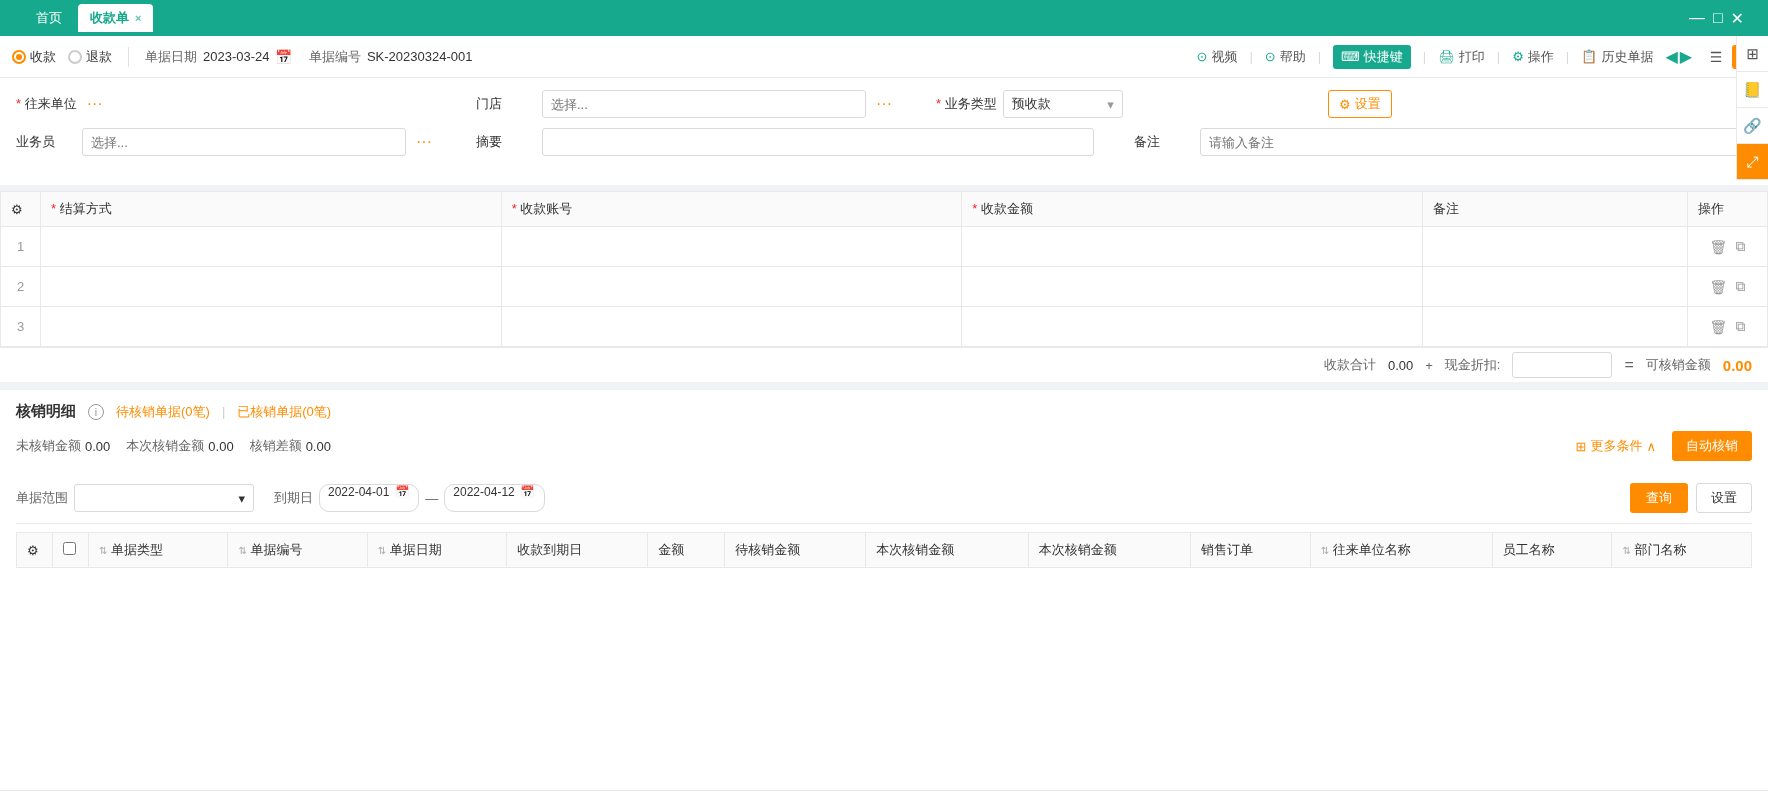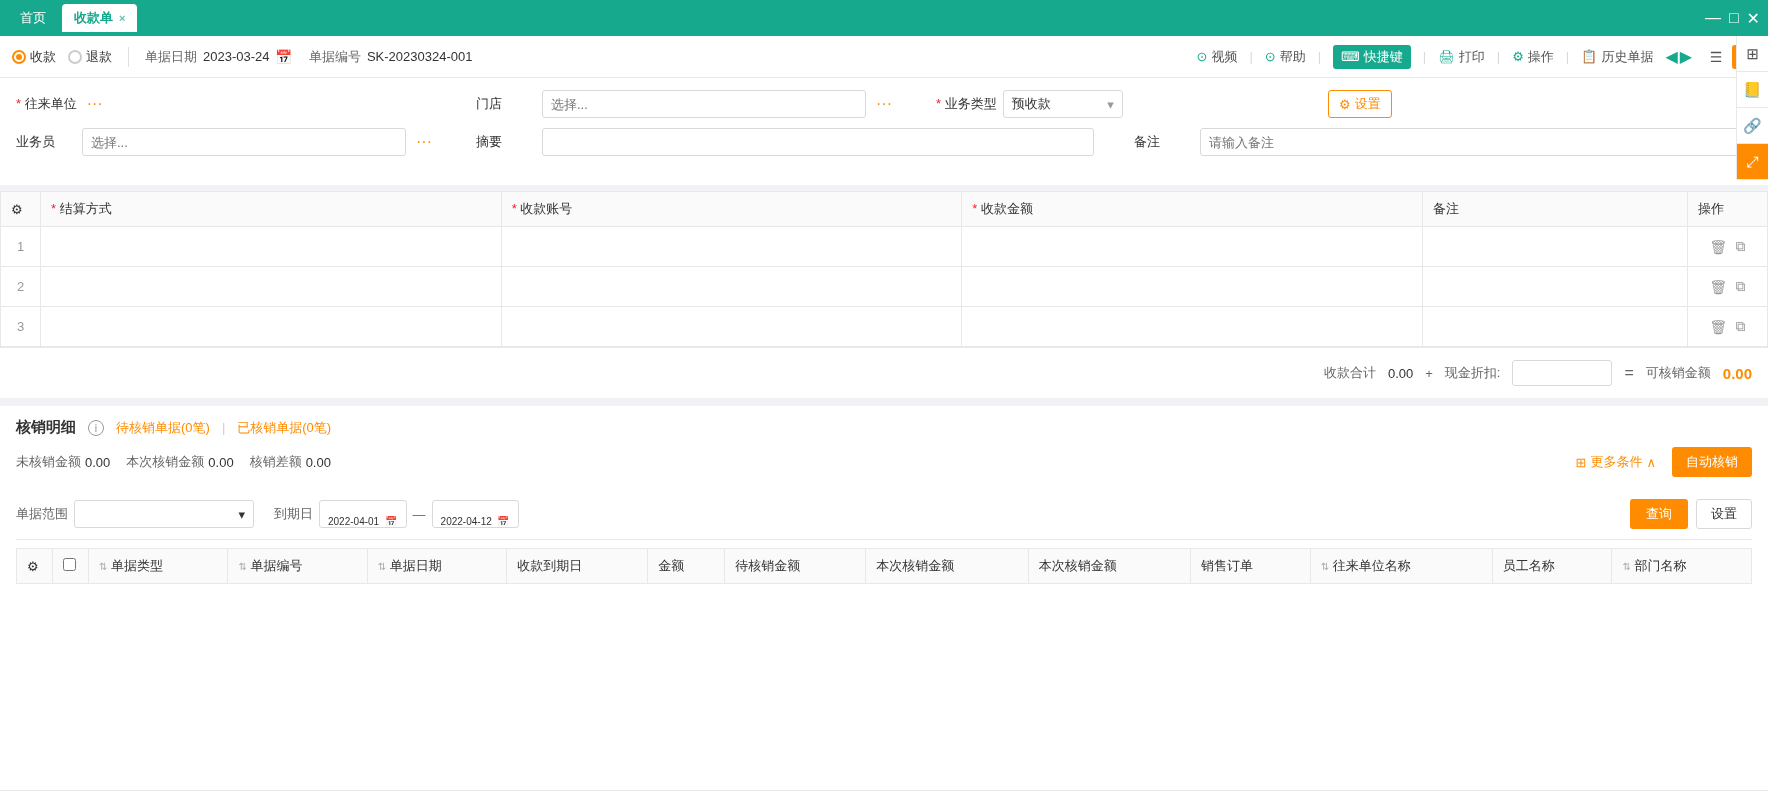--- a/index.html
+++ b/index.html
@@ -4,21 +4,21 @@
   <style>
     * { box-sizing: border-box; margin: 0; padding: 0; }
     body { font-family: 'Microsoft YaHei', Arial, sans-serif; font-size: 13px; background: #f0f2f5; color: #333; overflow: hidden; }
 
     
     .tab-bar {
       display: flex;
       align-items: center;
       background: #17a98e;
       height: 36px;
-      padding: 0 8px;
+      padding: 0 24px;
       gap: 4px;
     }
     .tab-item {
       display: flex;
       align-items: center;
       padding: 0 12px;
       height: 28px;
       border-radius: 4px 4px 0 0;
       cursor: pointer;
       font-size: 13px;
@@ -272,21 +272,21 @@
       color: #999;
       cursor: pointer;
       font-size: 14px;
     }
 
     
     .summary-row {
       display: flex;
       align-items: center;
       justify-content: flex-end;
-      padding: 12px 16px;
+      padding: 4px 16px;
       background: #fff;
       border-top: 1px solid #e8e8e8;
       gap: 12px;
       font-size: 13px;
     }
     .summary-label { color: #666; }
     .summary-value { color: #333; font-weight: 500; }
     .summary-highlight { color: #ff8c00; font-weight: bold; font-size: 15px; }
     .summary-input {
       width: 100px;
@@ -377,28 +377,28 @@
       height: 28px;
       border: 1px solid #d9d9d9;
       border-radius: 3px;
       padding: 0 8px;
       min-width: 180px;
       cursor: pointer;
     }
     .filter-select-arrow { margin-left: auto; }
     .filter-date-input {
       display: flex;
-      align-items: flex-end;
+      align-items: flex-start;
       height: 28px;
       border: 1px solid #d9d9d9;
-      border-radius: 3px;
+      border-radius: 10px;
       padding: 0 8px;
       gap: 6px;
       cursor: pointer;
-      font-size: 10px;
+      font-size: 12px;
       color: #333;
     }
     .query-btn {
       background: #ff8c00;
       color: #fff;
       border: none;
       padding: 6px 16px;
       border-radius: 3px;
       cursor: pointer;
       font-size: 13px;

